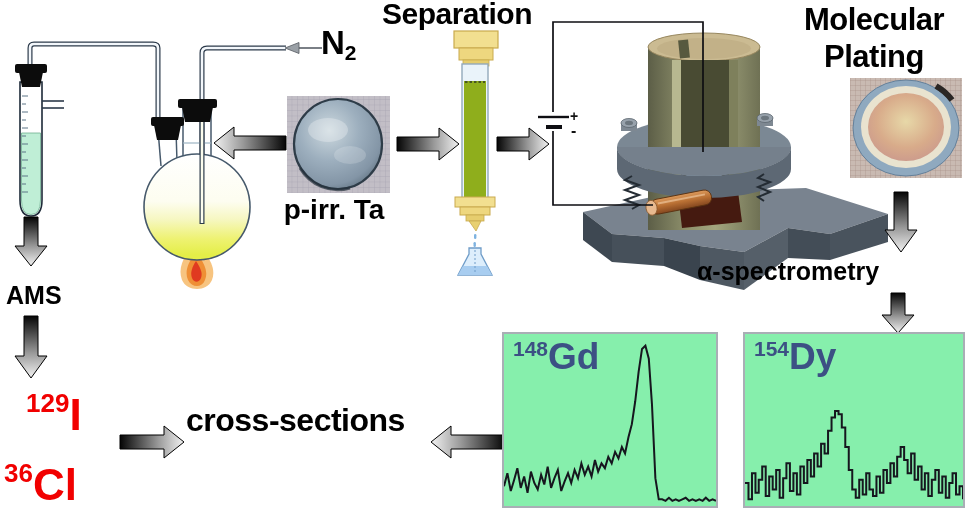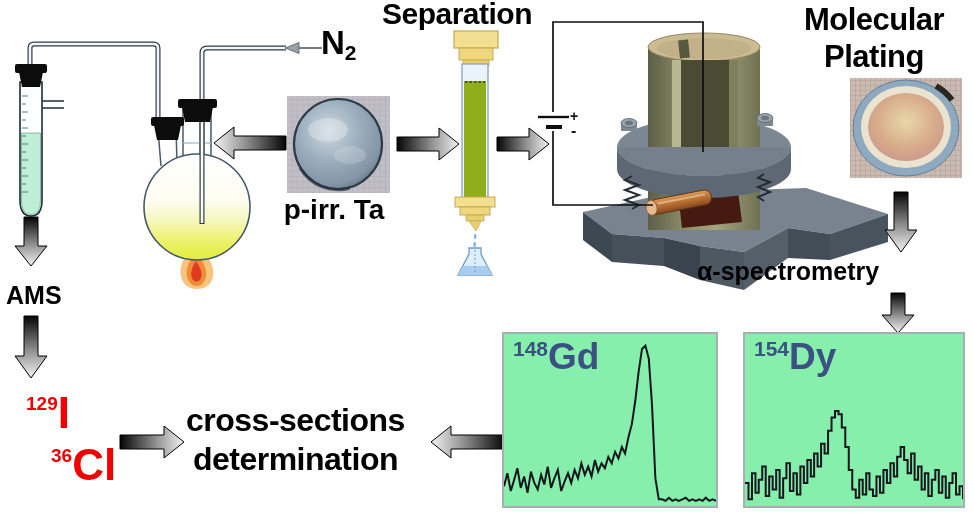--- a/index.html
+++ b/index.html
@@ -4,25 +4,25 @@
 <style>
   html,body{margin:0;padding:0;background:#fff;}
   #canvas{position:relative;width:974px;height:519px;background:#ffffff;overflow:hidden;
           font-family:"Liberation Sans","DejaVu Sans",sans-serif;font-weight:700;color:#000;}
   #base-art{position:absolute;left:0;top:0;}
   .lbl{position:absolute;white-space:nowrap;}
   .title{font-size:31px;letter-spacing:-0.5px;}
   .center{text-align:center;}
   .red{color:#f10000;}
   .iso{position:absolute;white-space:nowrap;}
-  .iso .sup{font-size:19px;vertical-align:18px;}
+  .iso .sup{font-size:26px;vertical-align:18px;}
   .iso .big{font-size:44px;}
   .n2 .sym{font-size:33px;}
   .n2 .sub{font-size:21px;vertical-align:-6px;}
-  .cross{font-size:32px;line-height:39px;letter-spacing:-0.5px;text-align:center;}
+  .cross{font-size:32px;line-height:39px;letter-spacing:-0.5px;}
   .panel{position:absolute;background:#86efac;border:2px solid #a9aeb5;box-sizing:border-box;}
   .panel svg{position:absolute;left:0;top:0;width:100%;height:100%;}
   .spec-label{position:absolute;left:9px;top:2px;color:#3c5084;z-index:2;}
   .spec-label .sup{font-size:21px;vertical-align:13px;}
   .spec-label .el{font-size:37px;}
 </style>
 </head>
 <body>
 
 <div id="canvas">
@@ -288,24 +288,23 @@
 <div class="lbl title center" style="left:363px;top:-3px;width:188px;font-size:30px;">Separation</div>
 <div class="lbl title center" style="left:788px;top:1px;width:172px;line-height:37px;">
   <div>Molecular</div>
   <div>Plating</div>
 </div>
 <div class="lbl n2" style="left:321px;top:24px;"><span class="sym">N</span><span class="sub">2</span></div>
 <div class="lbl center" style="left:266px;top:194px;width:136px;font-size:28px;">p-irr. Ta</div>
 <div class="lbl" style="left:6px;top:281px;font-size:25px;">AMS</div>
 <div class="lbl" style="left:697px;top:257px;font-size:25px;">α-spectrometry</div>
 <div class="iso red" style="left:26px;top:388px;"><span class="sup">129</span><span class="big">I</span></div>
-<div class="iso red" style="left:4px;top:440px;margin-left:47px;"><span class="sup">36</span><span class="big">Cl</span></div>
+<div class="iso red" style="left:4px;top:458px;"><span class="sup">36</span><span class="big">Cl</span></div>
 <div class="lbl cross" style="left:186px;top:401px;">
   <div>cross-sections</div>
-  <div>determination</div>
 </div>
 
 <div class="panel" style="left:502px;top:332px;width:216px;height:176px;">
   <div class="spec-label"><span class="sup">148</span><span class="el">Gd</span></div>
   <svg viewBox="0 0 100 100" preserveAspectRatio="none">
         <path d="M0,88.5L1.6,80.9L3.2,91.3L4.8,84.7L6.3,78.0L7.9,89.5L9.5,82.8L11.1,92.3L12.7,80.0L14.3,86.6L15.9,90.4L17.5,81.8L19.0,87.5L20.6,77.1L22.2,89.5L23.8,83.8L25.4,79.0L27.0,91.3L28.6,85.7L30.2,80.9L31.7,86.6L33.3,79.0L34.9,83.8L36.5,75.2L38.1,81.8L39.7,77.1L41.3,82.8L42.9,73.3L44.4,80.0L46.0,75.2L47.6,78.0L49.2,71.4L50.8,75.2L52.4,68.5L54.0,72.3L55.6,65.7L57.1,69.5L58.7,60.0L60.3,52.4L61.9,39.1L63.5,22.0L65.1,8.7L66.7,6.8L68.3,14.4L69.8,41.0L71.4,83.8L73.0,96.1L74.6,96.1L76.2,97.0L77.8,95.2L79.4,97.0L81.0,96.1L82.5,97.0L84.1,96.1L85.7,95.2L87.3,97.0L88.9,96.1L90.5,97.0L92.1,96.1L93.7,97.0L95.2,95.2L96.8,97.0L98.4,96.1L100.0,97.0" fill="none" stroke="#16161e" stroke-width="2" vector-effect="non-scaling-stroke"></path>
       </svg>
 </div>
 <div class="panel" style="left:743px;top:332px;width:222px;height:176px;">
   <div class="spec-label"><span class="sup">154</span><span class="el">Dy</span></div>

